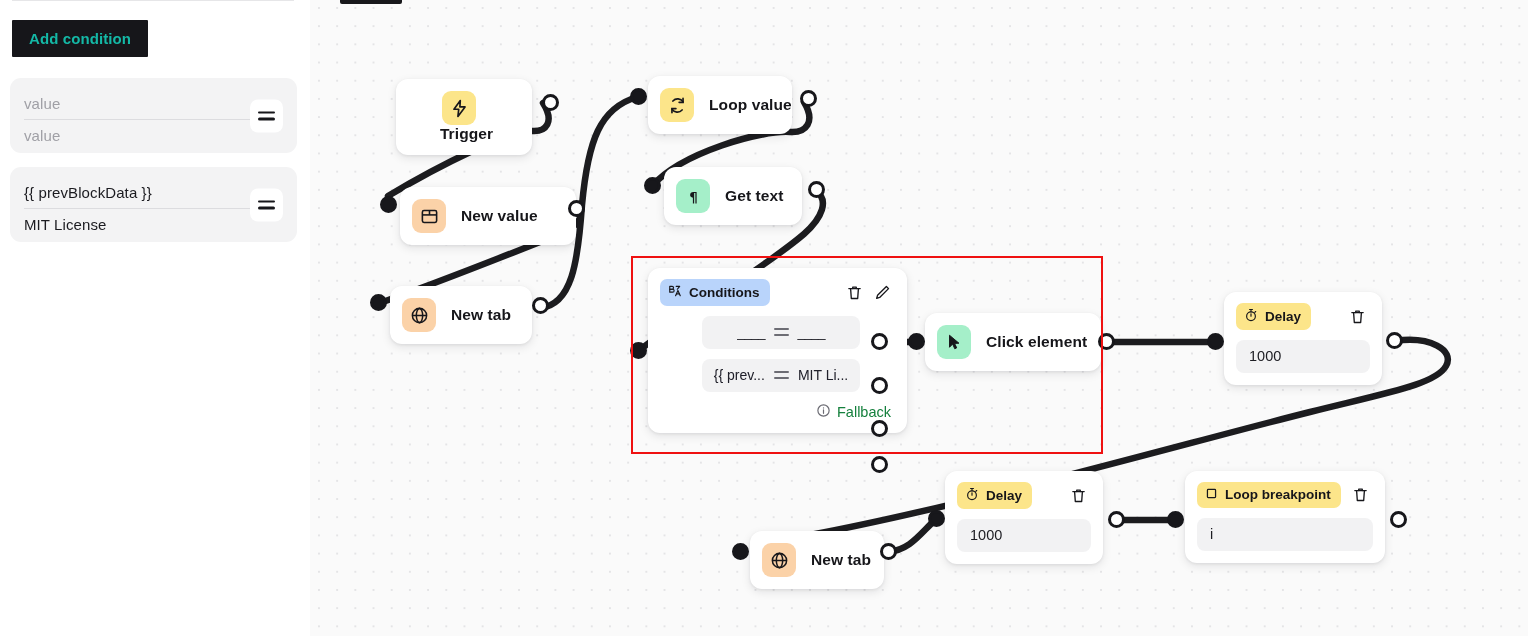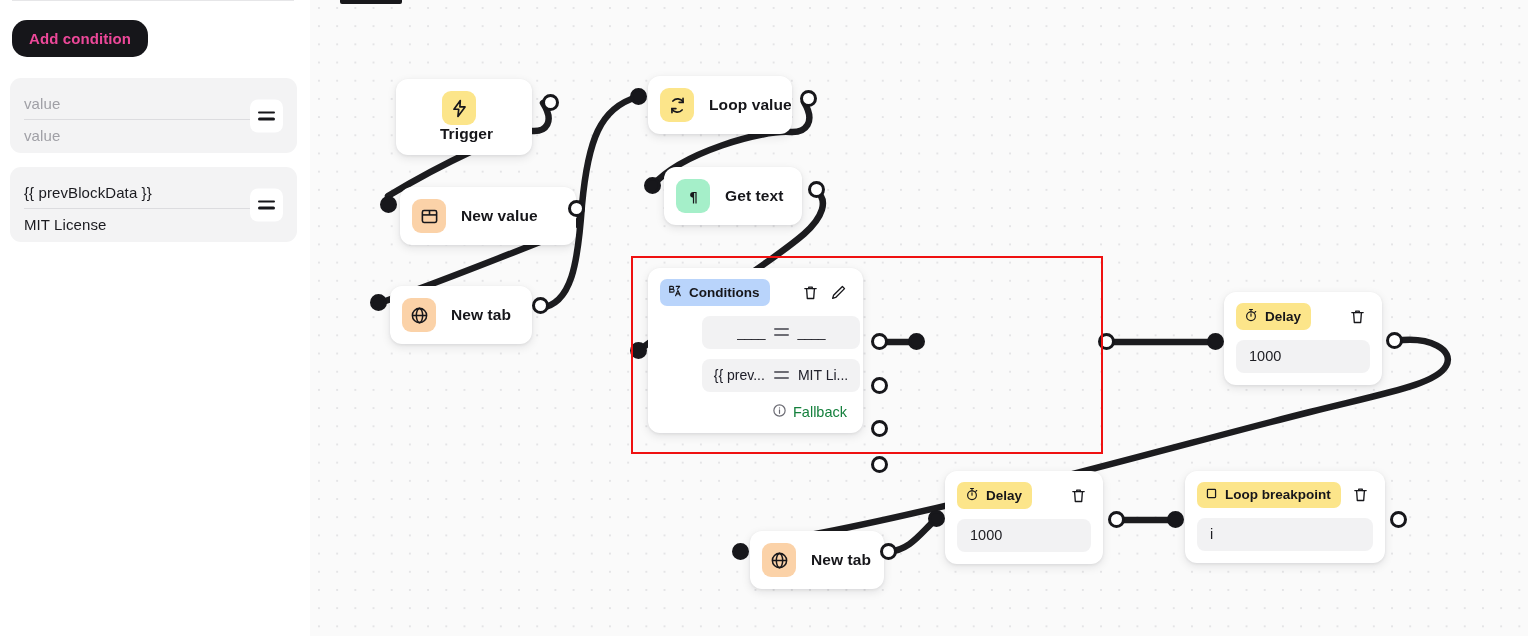--- a/index.html
+++ b/index.html
@@ -20,22 +20,22 @@
     flex: 0 0 310px;
     padding: 0 12px;
     z-index: 40;
   }
   .sidebar-topline {
     position: absolute; left: 12px; right: 16px; top: 0;
     height: 1px; background: #e6e6e8;
   }
   .add-condition-btn {
     position: absolute; left: 12px; top: 20px;
-    background: #16161a; color: #ec4899;
-    border: none; border-radius: 15px;
+    background: #16161a; color: #14b8a6;
+    border: none; border-radius: 1px;
     font-family: "Liberation Sans", sans-serif;
     font-size: 15px; font-weight: 600;
     padding: 11px 17px;
     cursor: pointer; letter-spacing: .1px;
     line-height: 1;
   }
   .cond-card {
     position: absolute; left: 10px; width: 287px;
     background: #f3f3f4; border-radius: 11px;
     padding: 10px 12px 12px 14px;
@@ -121,21 +121,21 @@
   .tag.blue   { background: #b9d4fb; }
   .card-actions { display: flex; align-items: center; gap: 11px; padding-right: 4px; }
   .act { cursor: pointer; display: flex; }
   .field {
     margin-top: 10px; background: #f2f2f3; border-radius: 8px;
     height: 33px; display: flex; align-items: center;
     padding: 0 13px; font-size: 14.5px; color: #1d1d22;
   }
 
   
-  .cond-node { width: 215px; text-align: right; }
+  .cond-node { width: 259px; text-align: right; }
   .cond-node .crow {
     margin: 10px 0 0 42px; width: 158px; height: 33px;
     background: #f2f2f3; border-radius: 8px;
     display: flex; align-items: center; justify-content: center;
     gap: 9px; font-size: 14px; color: #20202a; white-space: nowrap;
   }
   .crow .dash { color: #2a2a30; letter-spacing: -1px; }
   .crow .eqs { display: inline-block; width: 15px; }
   .crow .eqs i { display: block; height: 2.2px; background: #6d6d74; border-radius: 2px; }
   .crow .eqs i + i { margin-top: 3.5px; }
@@ -344,20 +344,28 @@
         <span>Fallback</span>
       </div>
     </div>
     <div class="port filled" style="left:320px; top:342px;"></div>
     <div class="port" style="left:561px; top:333px;"></div>
     <div class="port filled" style="left:598px; top:333px;"></div>
     <div class="port" style="left:561px; top:377px;"></div>
     <div class="port" style="left:561px; top:420px;"></div>
     <div class="port" style="left:561px; top:456px;"></div>
 
+    <div class="node node-simple" style="left:615px; top:313px; width:176px;">
+      <span class="n-icon" style="background:#a5efc9">
+        <svg width="18" height="18" viewBox="0 0 24 24" fill="#17171b" stroke="#17171b" stroke-width="1.3" stroke-linejoin="round">
+          <path d="M6 3 L6 19 L10.2 14.8 L13 21 L15.6 19.8 L12.8 13.9 L18.6 13.6 Z"></path>
+        </svg>
+      </span>
+      <span class="n-label">Click element</span>
+    </div>
     <div class="port" style="left:788px; top:333px;"></div>
     <div class="port filled" style="left:897px; top:333px;"></div>
 
     <div class="node node-card" style="left:914px; top:292px; width:158px;">
       <div class="card-head">
         <span class="tag yellow">
           <span>
             <svg width="14" height="14" viewBox="0 0 24 24" fill="none" stroke="#17171b" stroke-width="2" stroke-linecap="round">
               <circle cx="12" cy="14" r="7.5"></circle>
                 <path d="M12 14 V10"></path>

